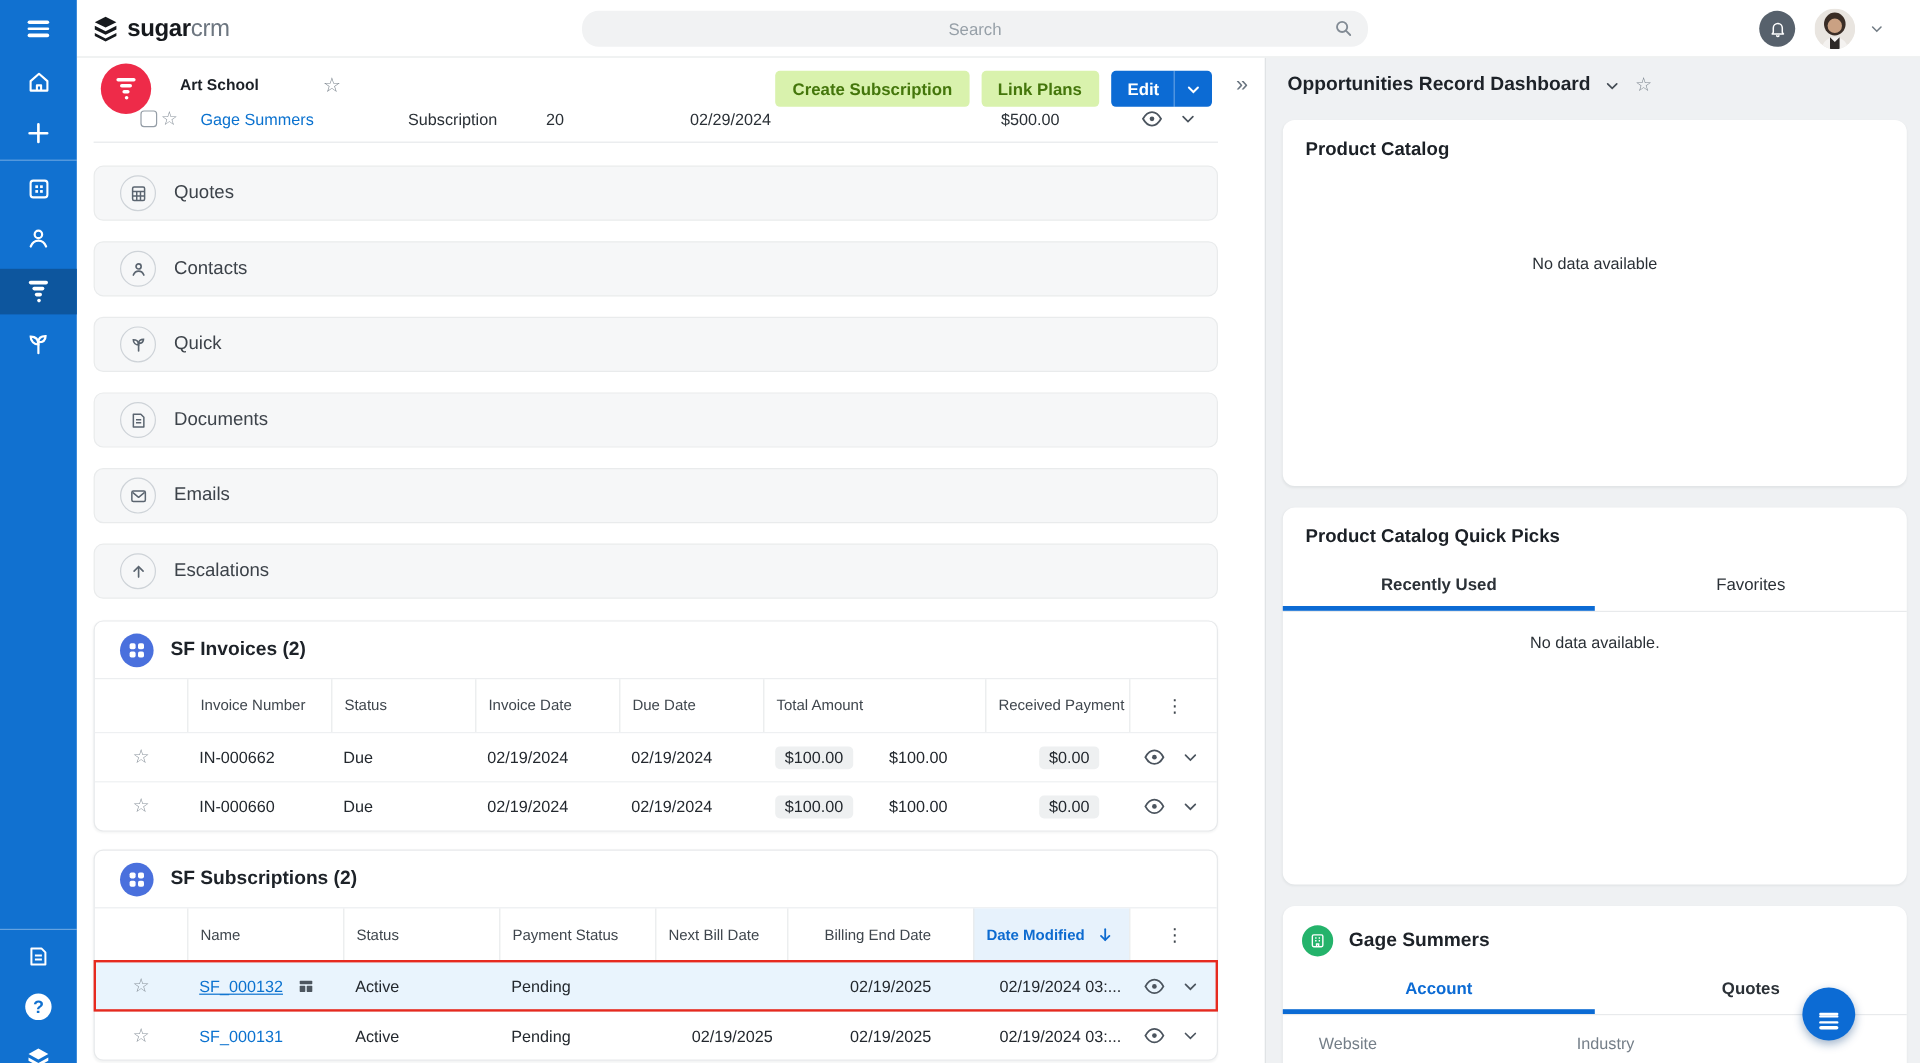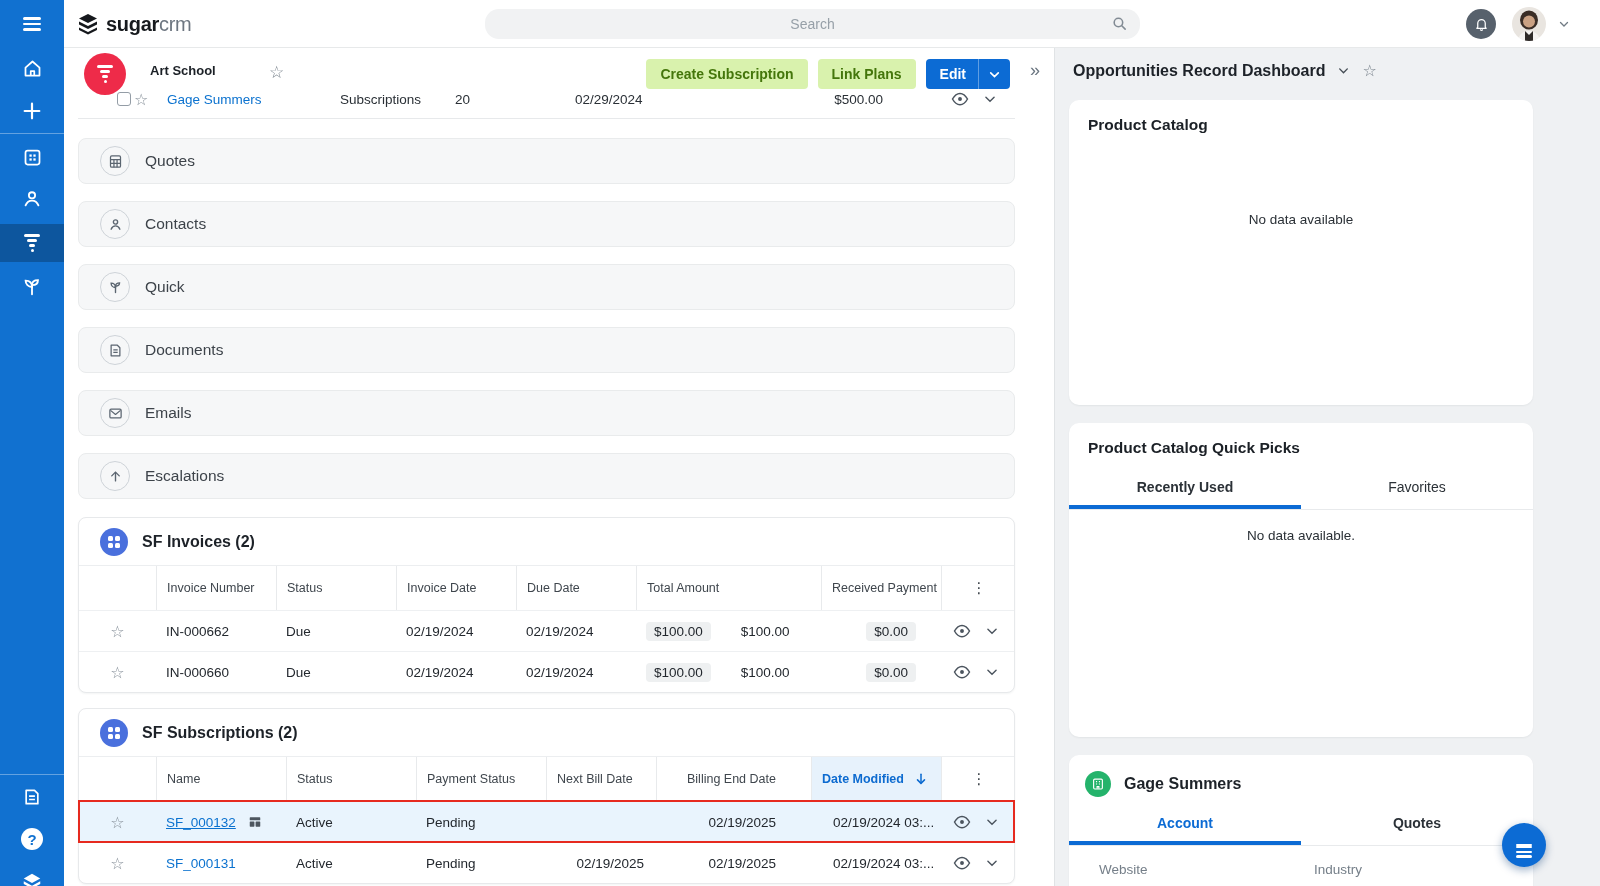--- a/index.html
+++ b/index.html
@@ -93,21 +93,21 @@
   .name-cell { display:flex; align-items:center; gap:12px; }
   .focus-ic { color:#4d565f; display:flex; }
 
   
   .dash { position:absolute; left:1054px; top:48px; right:0; bottom:0; background:#eff1f3;
     border-left:1px solid #e0e3e5; }
   .dash-head { position:absolute; left:18px; top:13px; display:flex; align-items:center; gap:12px; }
   .dash-title { font-size:16px; font-weight:bold; color:#1d2228; }
   .dash-caret { color:#444c54; display:flex; }
   .dash-star { color:#7d868f; font-size:16px; }
-  .card { position:absolute; left:14px; width:464px; background:#fff; border-radius:10px;
+  .card { position:absolute; left:14px; width:520px; background:#fff; border-radius:10px;
     box-shadow:0 1px 2px rgba(20,30,40,.06); }
   .card-title { font-size:15.5px; font-weight:bold; color:#1b2026; padding:16px 0 0 19px; }
   .empty { text-align:center; font-size:13.5px; color:#2a3036; }
   .tabs { display:grid; grid-template-columns:1fr 1fr; border-bottom:1px solid #e8eaec; margin-top:14px; }
   .tab { text-align:center; font-size:14px; padding:8px 0 10px; color:#2b3137; }
   .tab-active { font-weight:bold; border-bottom:4px solid #0c6bd4; }
   .tab-blue { color:#0c6bd4; }
   .gage-head { display:flex; align-items:center; gap:13px; padding:16px 0 0 16px; }
   .green-circle { width:26px; height:26px; border-radius:50%; background:#24b36b; display:flex;
     align-items:center; justify-content:center; color:#fff; }
@@ -257,21 +257,21 @@
   </div>
   <span class="collapse-right">»</span>
 
   <div class="content">
 
     <div class="clip-row">
       <div class="clip-inner">
         <span class="cb"></span>
         <span class="rowstar" style="position:absolute;left:56px">☆</span>
         <a class="link" href="#" style="position:absolute;left:89px">Gage Summers</a>
-        <span style="position:absolute;left:262px">Subscriptions</span>
+        <span style="position:absolute;left:262px">Subscription</span>
         <span style="position:absolute;left:377px">20</span>
         <span style="position:absolute;left:497px">02/29/2024</span>
         <span style="position:absolute;left:745px;width:60px;text-align:right">$500.00</span>
         <span style="position:absolute;left:873px">
           <svg width="18" height="18" viewBox="0 0 24 24" fill="none" stroke="#4b545e" stroke-width="2">
               <path d="M2 12 C5 6.5 9 4.5 12 4.5 s7 2 10 7.5 c-3 5.5-7 7.5-10 7.5 s-7-2-10-7.5 Z"></path>
               <circle cx="12" cy="12" r="2.6" fill="#4b545e" stroke="none"></circle>
             </svg>
         </span>
         <span style="position:absolute;left:905px">

